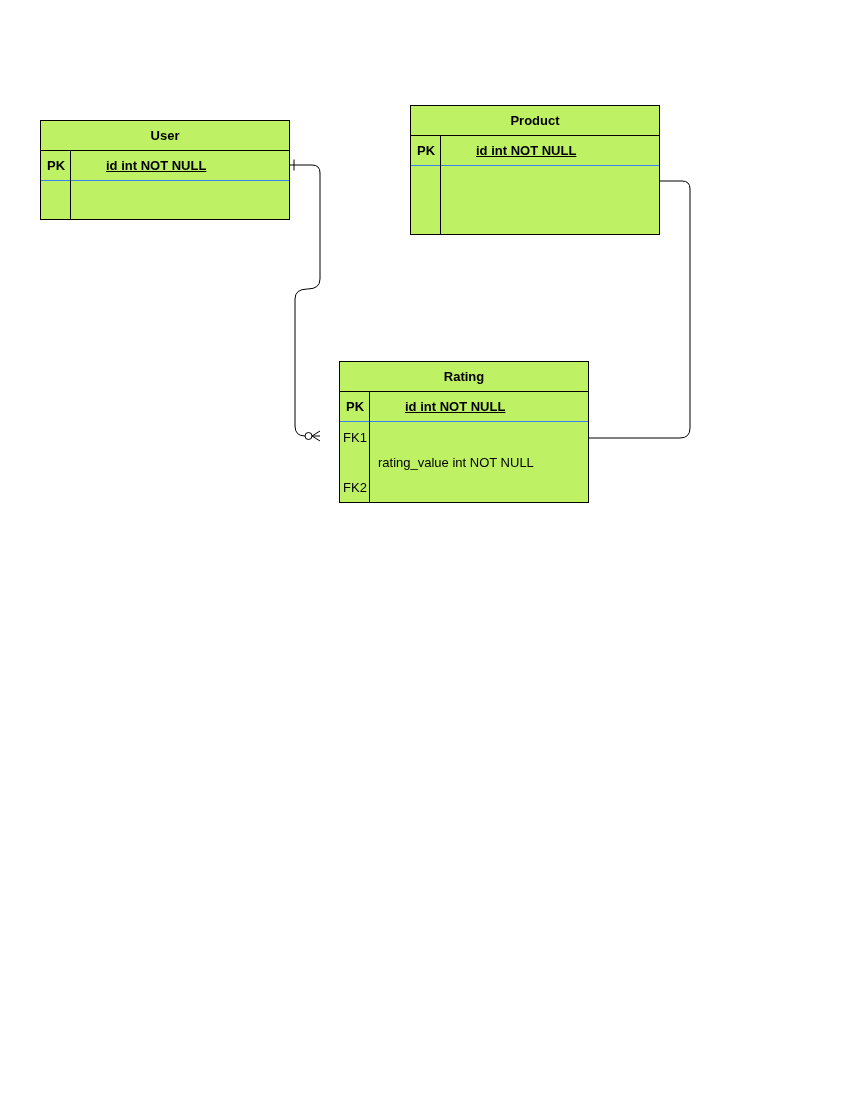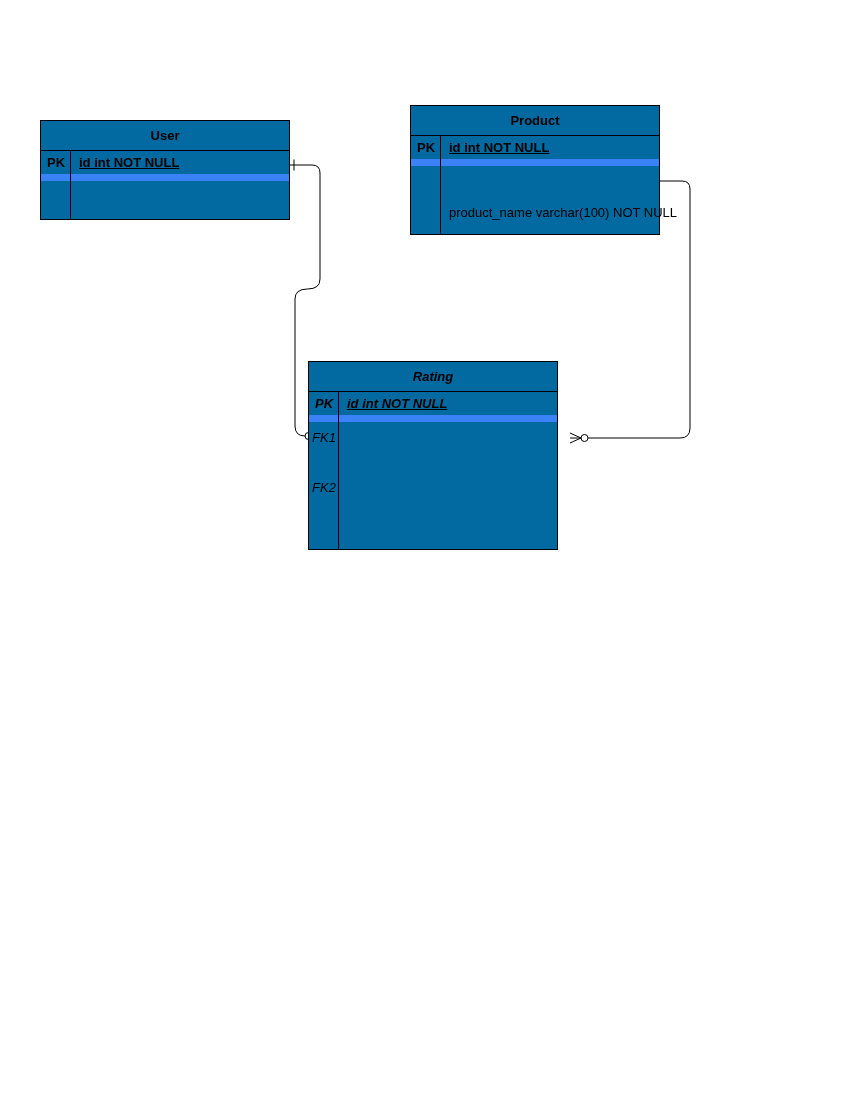--- a/index.html
+++ b/index.html
@@ -10,21 +10,21 @@
     font-family: "Liberation Sans", sans-serif;
     color: #000;
     overflow: hidden;
   }
   .canvas { position: absolute; inset: 0; }
   svg.connectors { position: absolute; left: 0; top: 0; }
 
   .entity {
     position: absolute;
     border: 1px solid #000;
-    background: #0369a1;
+    background: #bef264;
     font-size: 13px;
     display: flex;
     flex-direction: column;
   }
   .entity-title {
     height: 30px; flex: none;
     border-bottom: 1px solid #000;
     display: flex; align-items: center; justify-content: center;
     font-weight: 700;
   }
@@ -38,21 +38,21 @@
     width: 30px; flex: none;
     display: flex; align-items: center; justify-content: center;
     white-space: nowrap;
   }
   .attrcell {
     flex: 1;
     display: flex; align-items: center;
     padding-left: 8px;
     white-space: nowrap;
   }
-  .pkrow { height: 30px; border-bottom: 7px solid #3b82f6; }
+  .pkrow { height: 30px; border-bottom: 1px solid #3b82f6; gap: 27px; }
   .pkrow .keycell { font-weight: 700; }
   .pkrow .attrcell { font-weight: 700; text-decoration: underline; text-align: center; }
   .filler { flex: 1 1 auto; }
 </style>
 </head>
 <body>
 
 <div class="canvas">
 
   <svg class="connectors" width="850" height="1100" viewBox="0 0 850 1100">
@@ -78,38 +78,35 @@
     </div>
   </div>
 
   <div class="entity" style="left:410px; top:105px; width:250px; height:130px;">
     <div class="entity-title">Product</div>
     <div class="vdivider"></div>
     <div class="row pkrow">
       <div class="keycell">PK</div>
       <div class="attrcell">id int NOT NULL</div>
     </div>
-    <div class="row filler">
-      <div class="keycell"></div>
-      <div class="attrcell" style="align-items:flex-end; padding-bottom:14px;">product_name varchar(100) NOT NULL</div>
-    </div>
   </div>
 
-  <div class="entity" style="left:308px; top:361px; width:250px; height:189px;font-style:italic;">
+  <div class="entity" style="left:339px; top:361px; width:250px; height:142px;">
     <div class="entity-title">Rating</div>
     <div class="vdivider"></div>
     <div class="row pkrow">
       <div class="keycell">PK</div>
       <div class="attrcell">id int NOT NULL</div>
     </div>
     <div class="row" style="height:28px; padding-top:3px;">
       <div class="keycell">FK1</div>
     </div>
     <div class="row" style="height:25px;">
       <div class="keycell"></div>
+      <div class="attrcell">rating_value int NOT NULL</div>
     </div>
     <div class="row" style="height:25px;text-align:center;">
       <div class="keycell">FK2</div>
     </div>
     <div class="row filler">
       <div class="keycell"></div>
       <div class="attrcell"></div>
     </div>
   </div>
 

